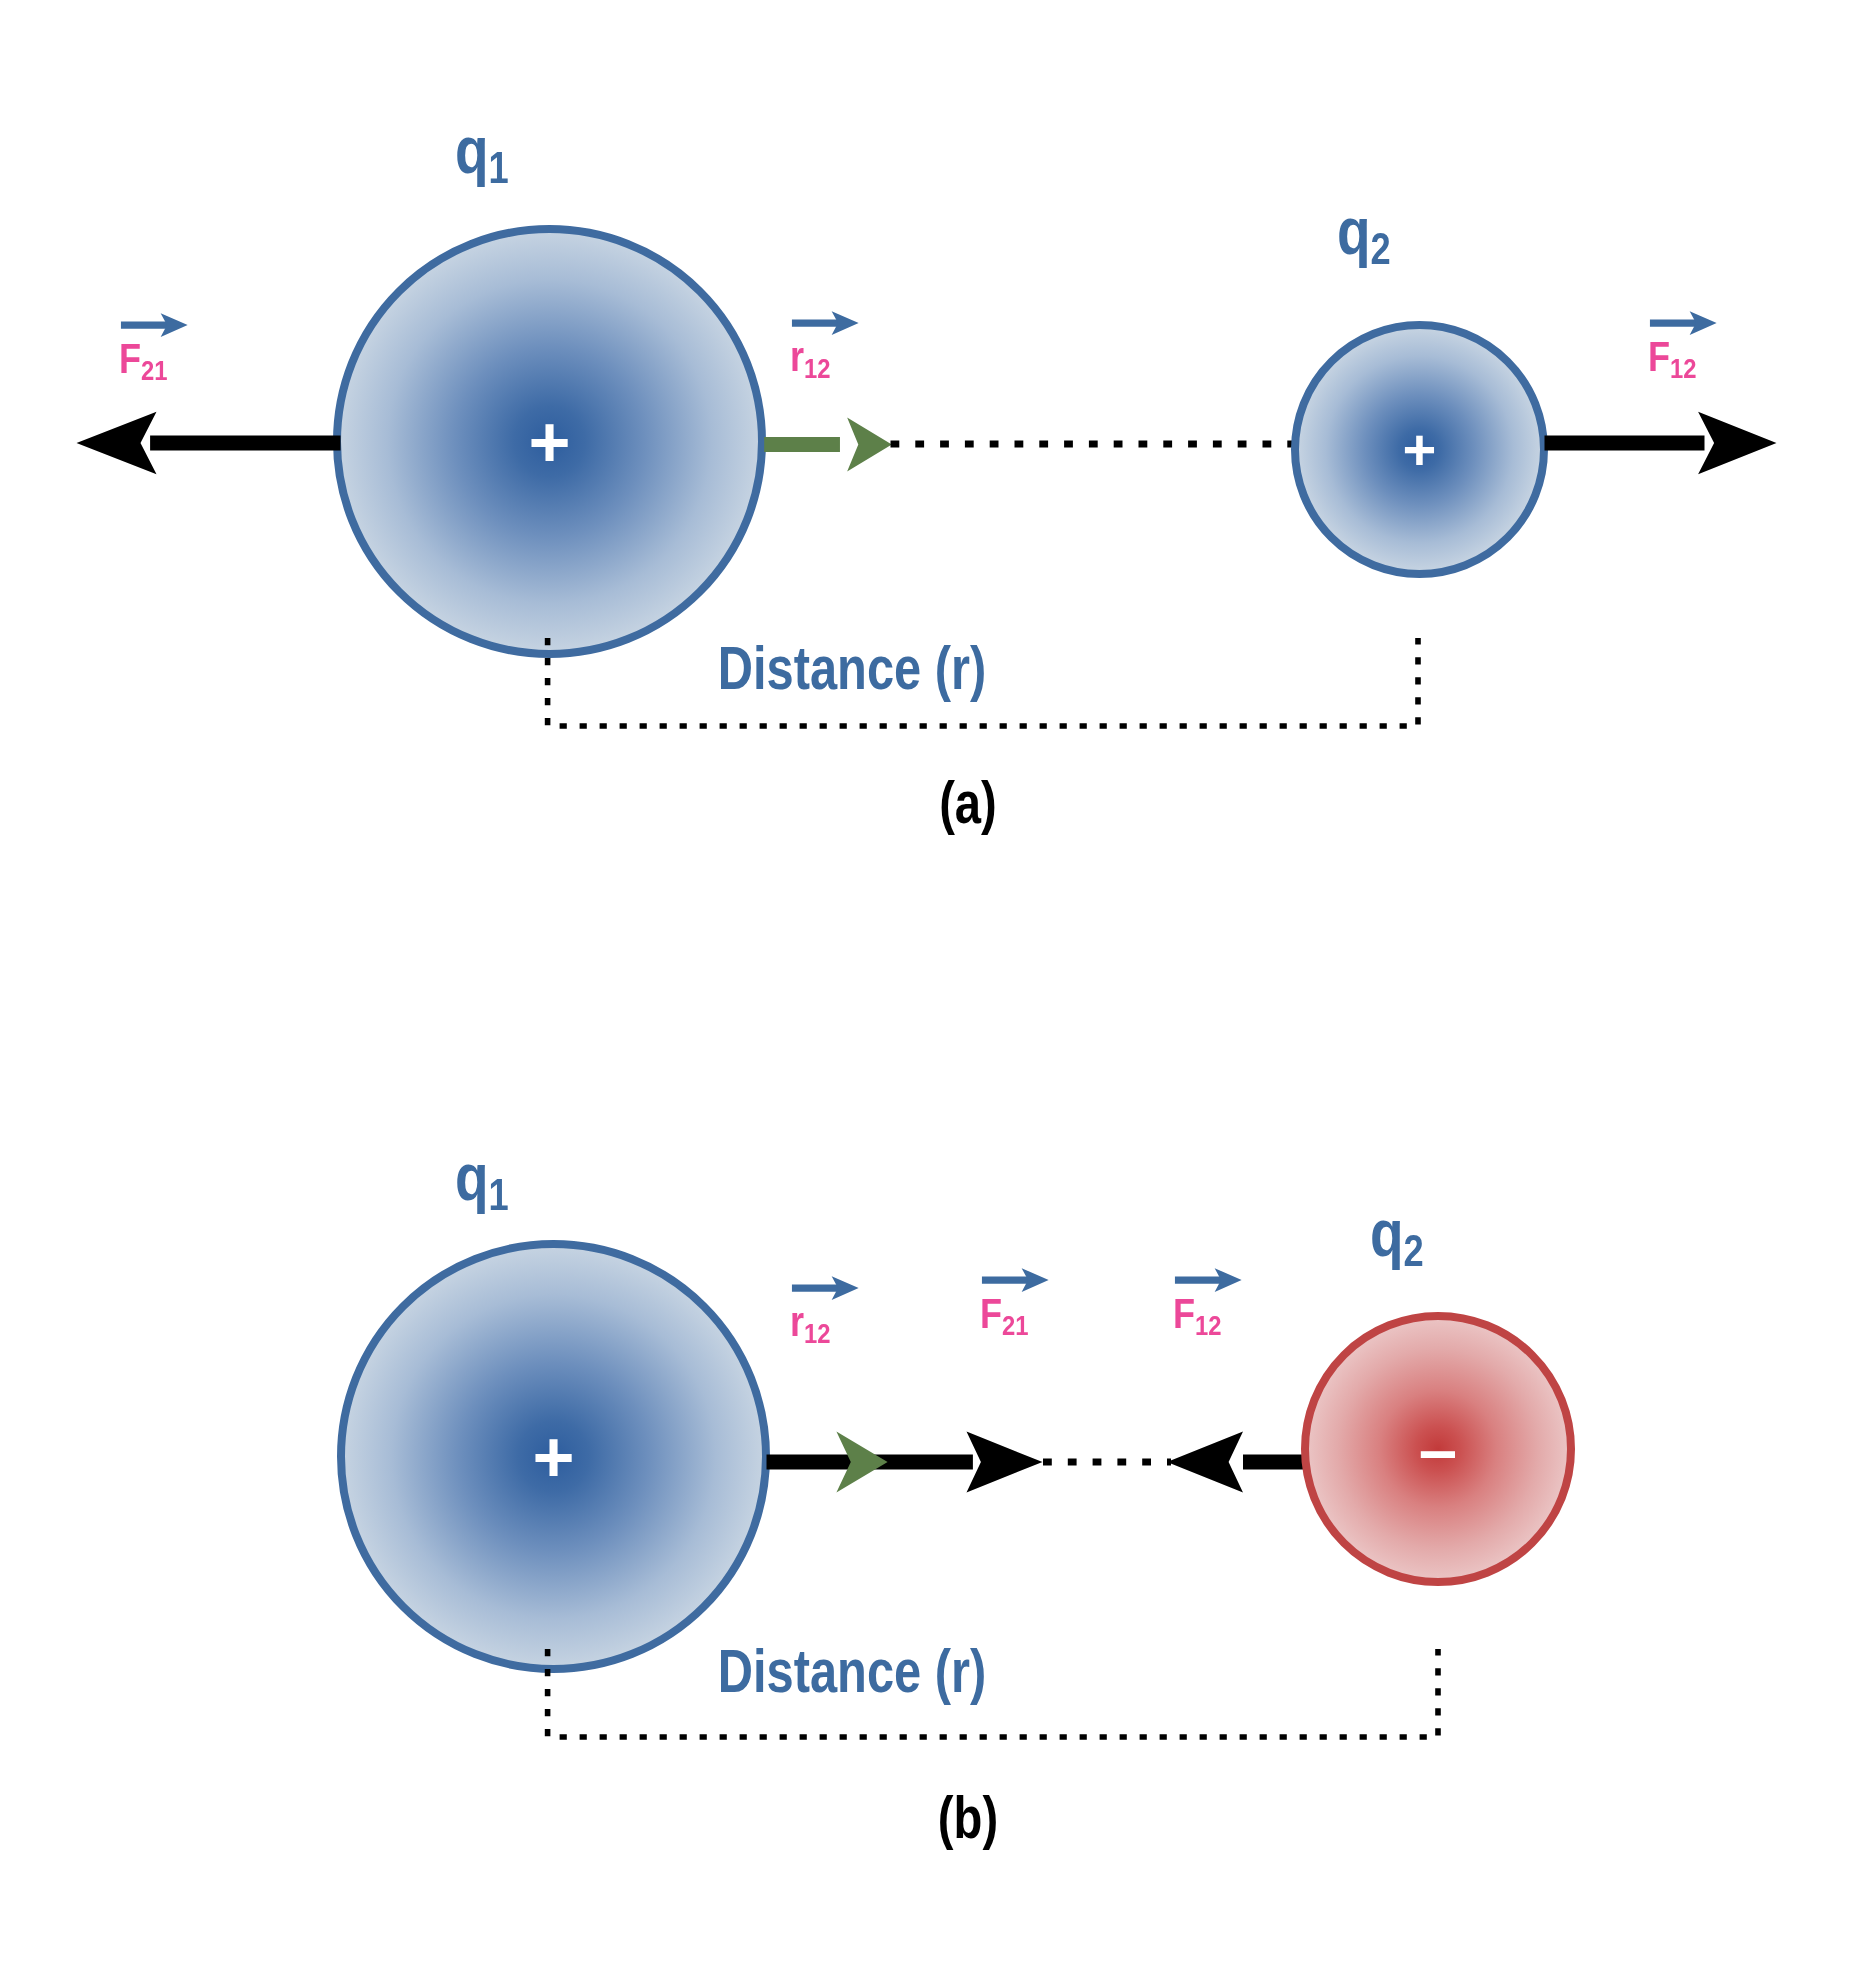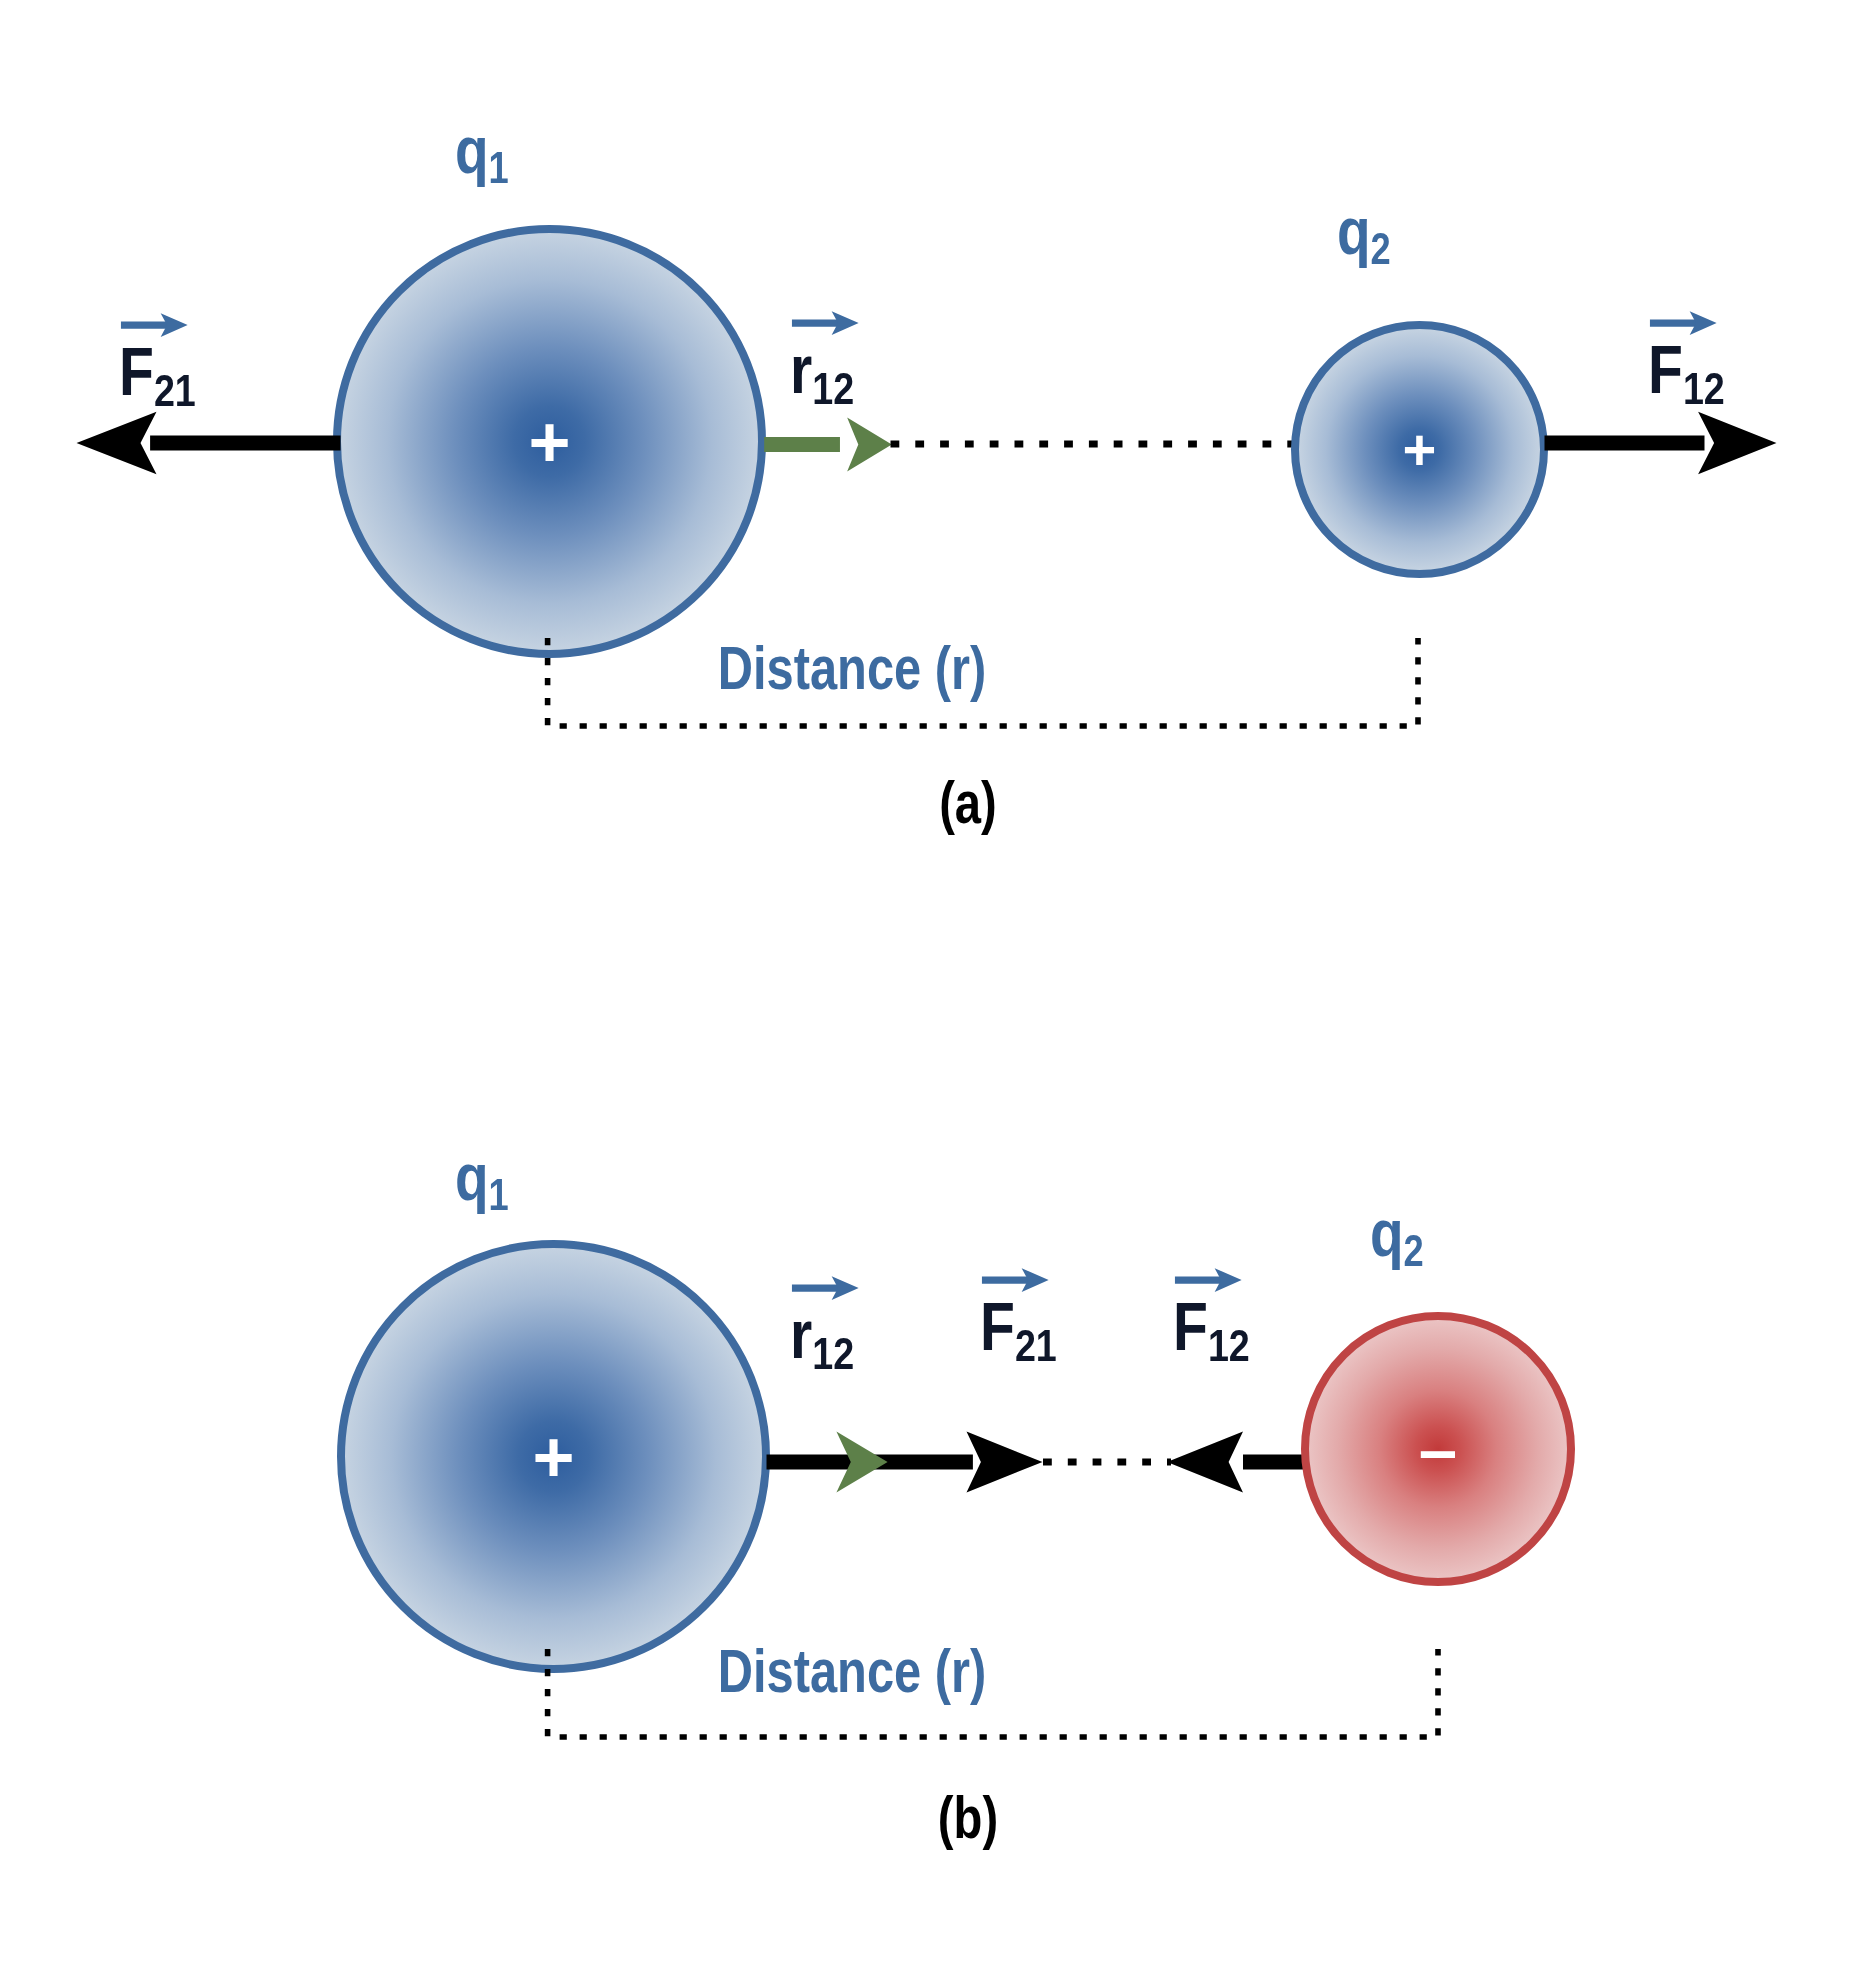--- a/index.html
+++ b/index.html
@@ -80,24 +80,24 @@
     transform-origin: center bottom;
     white-space: nowrap;
   }
   .label-q sub {
     font-size: 0.66em;
     vertical-align: -0.22em;
   }
 
   .vec-label {
     position: absolute;
-    color: #0f172a;
-    font-weight: bold;
-    font-family: "Liberation Sans", sans-serif;
-    font-size: 68px;
+    color: #ec4899;
+    font-weight: bold;
+    font-family: "Liberation Sans", sans-serif;
+    font-size: 43px;
     line-height: 1;
     white-space: nowrap;
   }
   .vec-label .glyph {
     display: inline-block;
     transform: scaleX(0.84);
     transform-origin: left bottom;
   }
   .vec-label sub {
     font-size: 0.66em;

